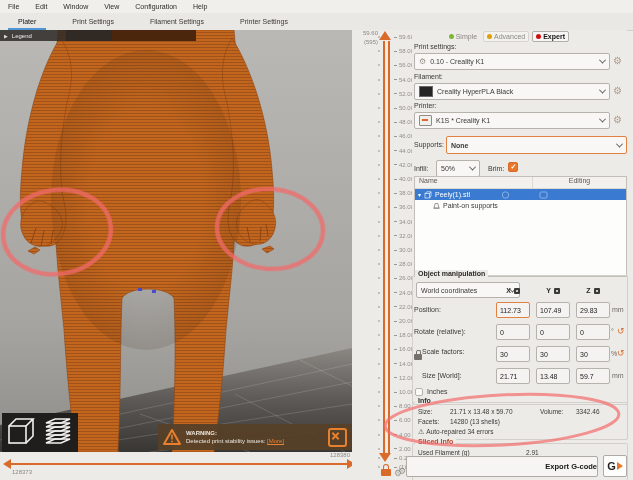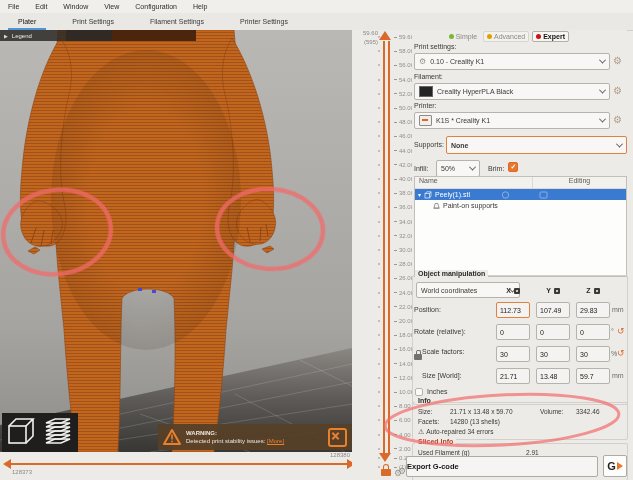--- a/index.html
+++ b/index.html
@@ -93,21 +93,21 @@
   .field.focus{border-color:#e0813f;}
   .unit{position:absolute;color:#6d6a66;}
   .undo{position:absolute;left:205px;color:#d96a29;font-size:9px;}
   .undo::before{content:"\21BA";}
   .slock{position:absolute;left:2px;top:324px;width:8px;height:6px;background:#74716c;border-radius:1px;}
   .slock::before{content:"";position:absolute;left:1.5px;top:-4px;width:3px;height:4px;border:1.3px solid #74716c;border-bottom:none;border-radius:2px 2px 0 0;}
   .inforow{position:absolute;font-size:6.5px;color:#3b3936;white-space:nowrap;}
   .warnglyph::before{content:"\26A0";font-size:7px;margin-right:2px;color:#3b3936;}
   
   .exportbtn{position:absolute;left:406px;top:456px;width:192px;height:21px;background:#f6f5f3;border:1px solid #aeaaa4;
-             border-radius:2px;font-weight:bold;font-size:7.5px;color:#161616;display:flex;align-items:center;justify-content:flex-start;box-sizing:border-box;}
+             border-radius:2px;font-weight:bold;font-size:7.5px;color:#161616;display:flex;align-items:center;justify-content:flex-end;box-sizing:border-box;}
   .gbtn{position:absolute;left:603px;top:455px;width:24px;height:22px;background:#fdfdfc;border:1px solid #aeaaa4;border-radius:2px;
         display:flex;align-items:center;justify-content:center;gap:1px;box-sizing:border-box;}
   .gbtn .g{font-weight:bold;font-size:11px;color:#222;}
   .gbtn .play{width:0;height:0;border-top:4px solid transparent;border-bottom:4px solid transparent;border-left:6px solid #e8762b;}
   .smallgear{position:absolute;left:394px;top:468px;color:#9a9690;font-size:9px;}
   
   .overlay{position:absolute;left:0;top:0;width:633px;height:480px;pointer-events:none;z-index:9;}
 </style>
 </head>
 <body>

